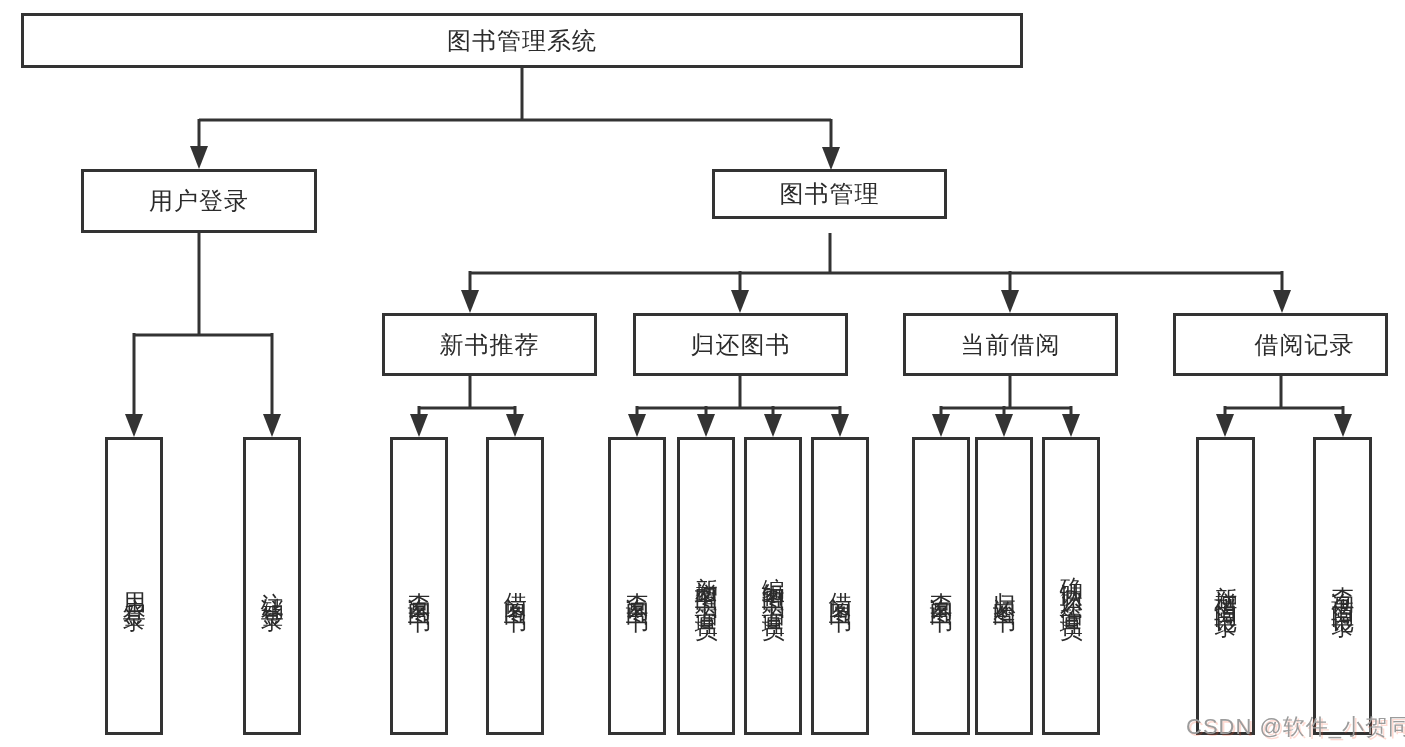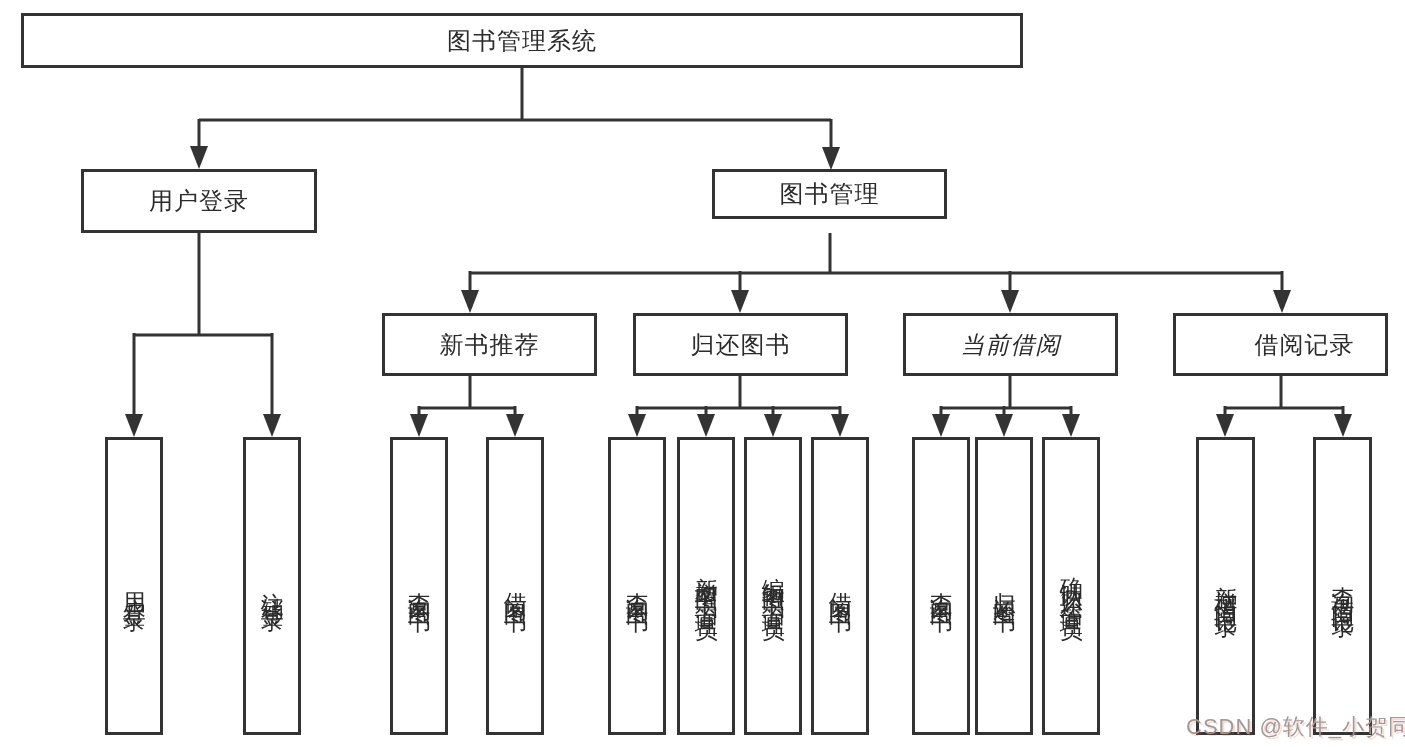--- a/index.html
+++ b/index.html
@@ -22,21 +22,21 @@
   }
   .h-node { font-size: 24px; letter-spacing: 1px; }
 
   .root-node  { left: 21px;  top: 13px;  width: 1002px; height: 55px; }
   .n2-login   { left: 81px;  top: 169px; width: 236px;  height: 64px; }
   .n2-mgmt    { left: 712px; top: 169px; width: 235px;  height: 50px; }
 
   .n3 { top: 313px; width: 215px; height: 63px; }
   .n3-recommend { left: 382px; }
   .n3-borrow    { left: 633px; }
-  .n3-current   { left: 903px; font-style: italic; }
+  .n3-current   { left: 903px; }
   .n3-records   { left: 1173px; padding-left: 48px; }
 
   .leaf {
     top: 437px; width: 58px; height: 298px;
     writing-mode: vertical-rl; text-orientation: mixed;
     font-size: 23px; letter-spacing: 6px; line-height: 1.1;
   }
   .l1  { left: 105px; }
   .l2  { left: 243px; }
   .l3  { left: 390px; }

